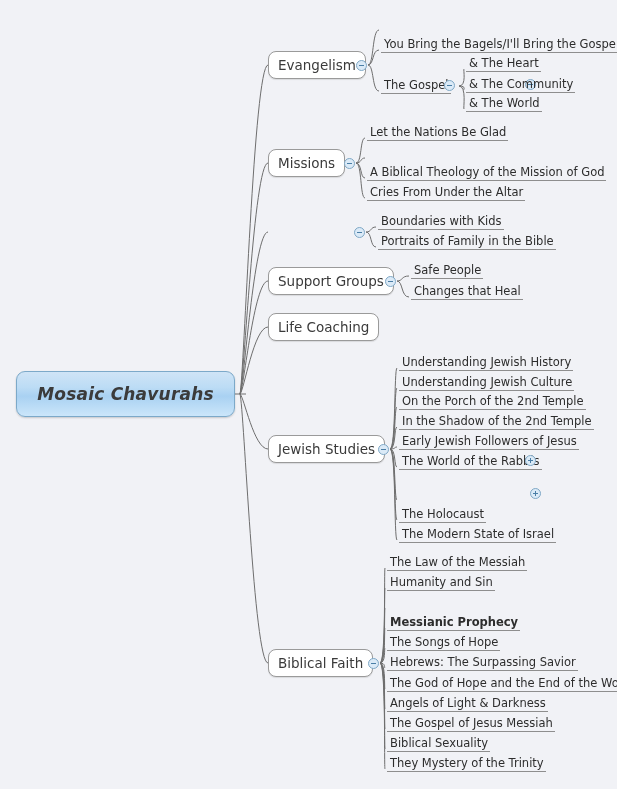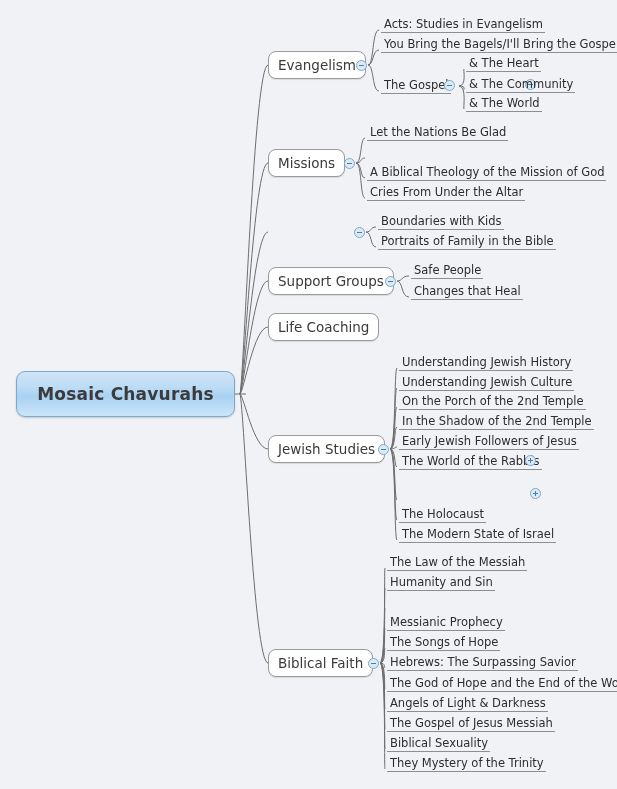--- a/index.html
+++ b/index.html
@@ -25,20 +25,21 @@
     background:linear-gradient(to bottom,#cfe4f6 0%,#bcdcf5 35%,#a9d1f2 55%,#cbe6fa 100%);
     box-shadow:0 1px 2px rgba(0,0,0,.18);
     display:flex;align-items:center;justify-content:center;
   }
   .root-label{
     font-size:17px;
     font-weight:bold;
     color:#3b3b3b;
     letter-spacing:.2px;
     white-space:nowrap;
+    font-style:italic;
   }
 
   
   .branch-node{
     position:absolute;
     box-sizing:border-box;
     border:1px solid #9a9a9a;
     border-radius:8px;
     background:#ffffff;
     height:28px;
@@ -140,21 +141,20 @@
       <path d="M 380 663 C 386 663, 384 749, 385 749" fill="none" stroke="#6e6e6e" stroke-width="1"></path>
       <path d="M 380 663 C 386 663, 384 769, 385 769" fill="none" stroke="#6e6e6e" stroke-width="1"></path>
     </svg>
 <div class="root-node" style="left: 16px; top: 371px; width: 219px; height: 46px;">
       <span class="root-label">Mosaic Chavurahs</span>
     </div>
     <div class="branch-node" style="left: 268px; top: 51px; min-width: 84px;">
       <span class="branch-label">Evangelism</span>
     </div>
     <div class="toggle" style="left: 356px; top: 60px;"></div>
-    <div class="leaf-node" style="left: 381px; top: 18px;">Acts: Studies in Evangelism</div>
     <div class="leaf-node" style="left: 381px; top: 38px;">You Bring the Bagels/I'll Bring the Gospel</div>
     <div class="leaf-node" style="left: 381px; top: 79px;">The Gospel</div>
     <div class="toggle" style="left: 525px; top: 79px;"></div>
     <div class="toggle" style="left: 444px; top: 80px;"></div>
     <div class="leaf-node" style="left: 466px; top: 57px;">&amp; The Heart</div>
     <div class="leaf-node" style="left: 466px; top: 78px;">&amp; The Community</div>
     <div class="leaf-node" style="left: 466px; top: 97px;">&amp; The World</div>
     <div class="branch-node" style="left: 268px; top: 149px; min-width: 72px;">
       <span class="branch-label">Missions</span>
     </div>
@@ -187,21 +187,21 @@
     <div class="toggle plus" style="left: 525px; top: 455px;"></div>
     <div class="toggle plus" style="left: 530px; top: 488px;"></div>
     <div class="leaf-node" style="left: 399px; top: 508px;">The Holocaust</div>
     <div class="leaf-node" style="left: 399px; top: 528px;">The Modern State of Israel</div>
     <div class="branch-node" style="left: 268px; top: 649px; min-width: 96px;">
       <span class="branch-label">Biblical Faith</span>
     </div>
     <div class="toggle" style="left: 368px; top: 658px;"></div>
     <div class="leaf-node" style="left: 387px; top: 556px;">The Law of the Messiah</div>
     <div class="leaf-node" style="left: 387px; top: 576px;">Humanity and Sin</div>
-    <div class="leaf-node" style="left: 387px; top: 616px;">Messianic Prophecy</div>
+    <div class="leaf-node" style="left: 387px; top: 616px; font-weight: bold;">Messianic Prophecy</div>
     <div class="leaf-node" style="left: 387px; top: 636px;">The Songs of Hope</div>
     <div class="leaf-node" style="left: 387px; top: 656px; text-align: center;">Hebrews: The Surpassing Savior</div>
     <div class="leaf-node" style="left: 387px; top: 677px;">The God of Hope and the End of the World</div>
     <div class="leaf-node" style="left: 387px; top: 697px;">Angels of Light &amp; Darkness</div>
     <div class="leaf-node" style="left: 387px; top: 717px;">The Gospel of Jesus Messiah</div>
     <div class="leaf-node" style="left: 387px; top: 737px;">Biblical Sexuality</div>
     <div class="leaf-node" style="left: 387px; top: 757px;">They Mystery of the Trinity</div>
   </div>
 
 </body></html>

